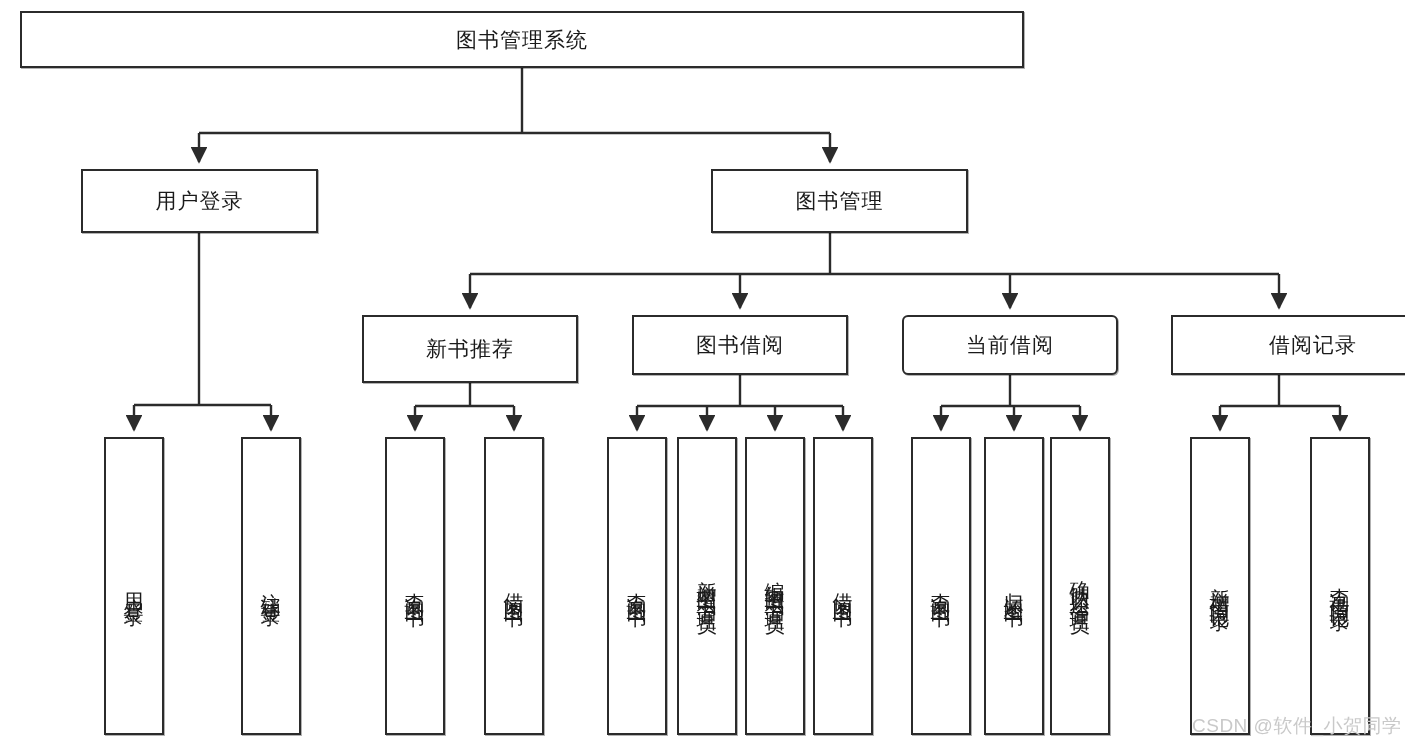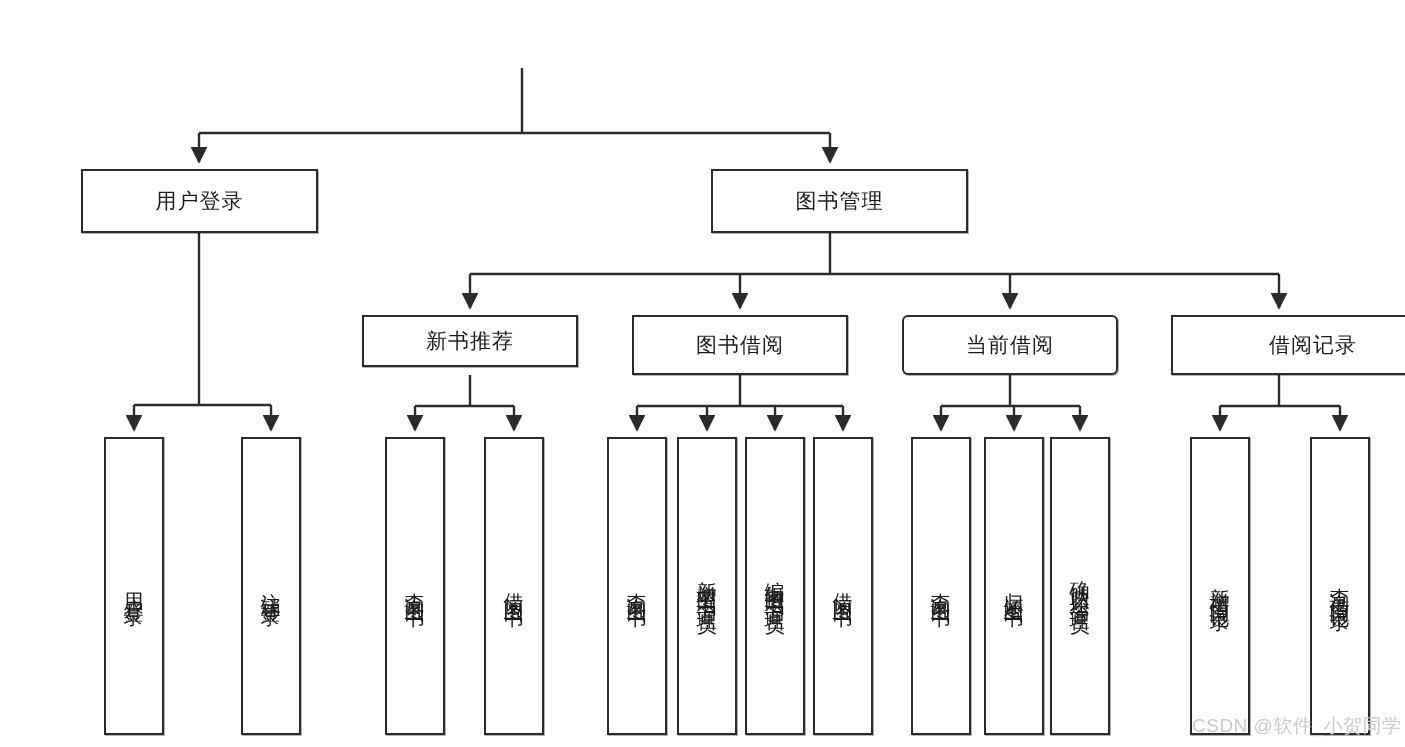--- a/index.html
+++ b/index.html
@@ -108,29 +108,32 @@
       <path d="M 1014 406 L 1014 430" marker-end="url(#arrow)"></path>
       <path d="M 1080 406 L 1080 430" marker-end="url(#arrow)"></path>
 
       <path d="M 1279 375 L 1279 406"></path>
       <path d="M 1220 406 L 1340 406"></path>
       <path d="M 1220 406 L 1220 430" marker-end="url(#arrow)"></path>
       <path d="M 1340 406 L 1340 430" marker-end="url(#arrow)"></path>
     </g>
   </svg>
 
+  <div class="node h root" style="left:20px; top:11px; width:1004px; height:57px;">
+    <span>图书管理系统</span>
+  </div>
 
   <div class="node h" style="left:81px; top:169px; width:237px; height:64px;">
     <span>用户登录</span>
   </div>
   <div class="node h" style="left:711px; top:169px; width:257px; height:64px;">
     <span>图书管理</span>
   </div>
 
-  <div class="node h" style="left:362px; top:315px; width:216px; height:52px;">
+  <div class="node h" style="left:362px; top:315px; width:216px; height:68px;">
     <span>新书推荐</span>
   </div>
   <div class="node h" style="left:632px; top:315px; width:216px; height:60px;">
     <span>图书借阅</span>
   </div>
   <div class="node h" style="left:902px; top:315px; width:216px; height:60px;border-radius:6px;">
     <span>当前借阅</span>
   </div>
   <div class="node h" style="left:1171px; top:315px; width:256px; height:60px;padding-left:28px;">
     <span>借阅记录</span>

